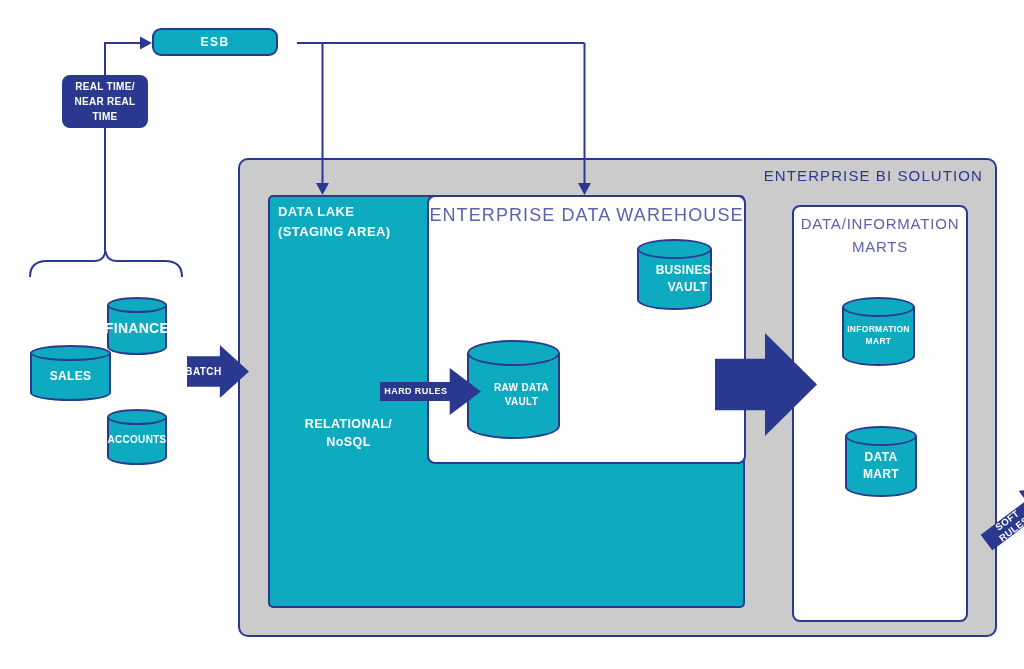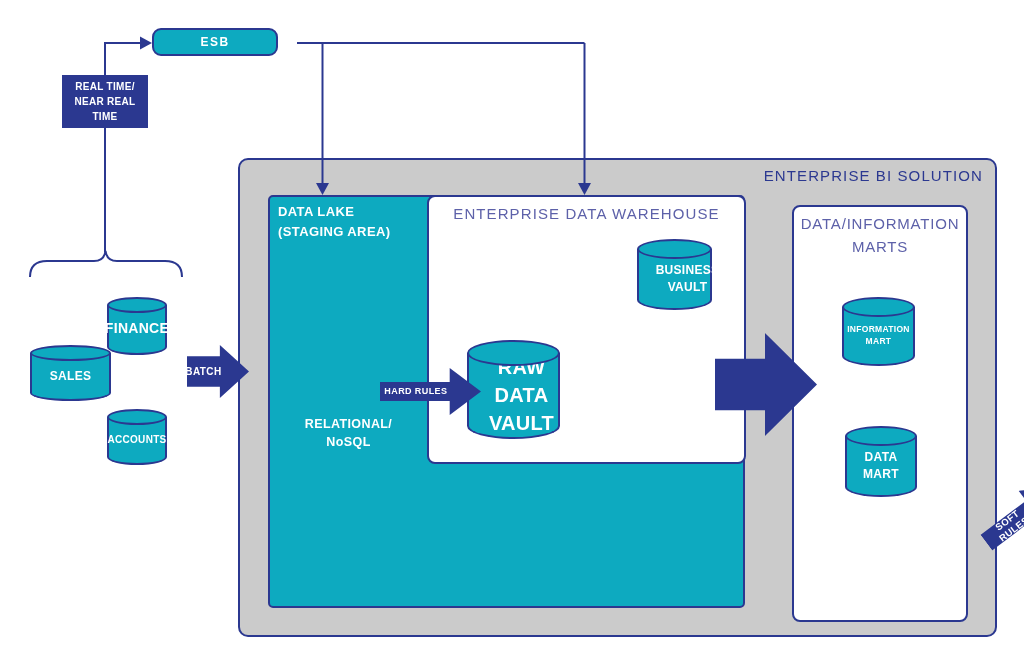--- a/index.html
+++ b/index.html
@@ -22,30 +22,30 @@
   .bi-container{left:238px;top:158px;width:759px;height:479px;background:var(--gray);border-radius:10px;z-index:1;}
   .bi-title{position:absolute;top:7px;right:12px;color:var(--navy);font-size:15px;letter-spacing:1.1px;font-weight:500;z-index:2;}
 
   
   .data-lake{left:268px;top:195px;width:477px;height:413px;background:var(--teal);border-radius:5px;z-index:2;}
   .lake-title{position:absolute;left:8px;top:5px;color:#fff;font-size:13px;font-weight:700;letter-spacing:.4px;line-height:1.5;white-space:pre-line;}
   .lake-tech{position:absolute;left:16px;top:218px;width:125px;text-align:center;color:#fff;font-size:12.5px;font-weight:700;letter-spacing:.4px;line-height:1.45;white-space:pre-line;}
 
   
   .edw{left:427px;top:195px;width:319px;height:269px;background:#fff;border-radius:8px;z-index:3;}
-  .edw-title{position:absolute;top:8px;left:0;width:100%;text-align:center;color:var(--purple);font-size:15px;letter-spacing:1.1px;font-weight:500;}
+  .edw-title{position:absolute;top:8px;left:0;width:100%;text-align:center;color:var(--purple);font-size:18px;letter-spacing:1.1px;font-weight:500;}
 
   
   .marts{left:792px;top:193px;width:176px;height:417px;background:#fff;border-radius:8px;z-index:3;margin-top:12px;}
   .marts-title{position:absolute;top:6px;left:0;width:100%;text-align:center;color:var(--purple);font-size:15px;letter-spacing:.8px;font-weight:500;line-height:1.5;white-space:pre-line;}
 
   
   .esb{left:152px;top:28px;width:126px;height:28px;background:var(--teal);border:2px solid var(--navy);border-radius:9px;display:flex;align-items:center;justify-content:center;z-index:30;}
   .esb-label{color:#fff;font-size:12px;font-weight:700;letter-spacing:1.5px;}
-  .realtime{left:62px;top:75px;width:86px;height:53px;background:var(--navy);border-radius:0;display:flex;align-items:center;justify-content:center;z-index:30;}
+  .realtime{left:62px;top:75px;width:86px;height:53px;background:var(--navy);border-radius:8px;display:flex;align-items:center;justify-content:center;z-index:30;}
   .realtime-label{color:#fff;font-size:10px;font-weight:700;letter-spacing:.3px;text-align:center;line-height:1.5;white-space:pre-line;}
 
   
   .cyl{position:absolute;}
   .cyl-top{position:absolute;left:0;right:0;top:0;height:var(--eh);border-radius:50%;background:var(--teal);border:2px solid var(--navy);z-index:2;}
   .cyl-body{position:absolute;left:0;right:0;top:calc(var(--eh)/2);bottom:0;background:var(--teal);border:2px solid var(--navy);border-top:none;border-radius:0 0 50% 50% / 0 0 calc(var(--eh)/2) calc(var(--eh)/2);display:flex;align-items:center;justify-content:center;z-index:1;}
   .cyl-label{position:relative;z-index:3;color:#fff;font-weight:700;text-align:center;white-space:pre-line;line-height:1.4;letter-spacing:.3px;}
 
   
   .block-arrow{position:absolute;background:var(--navy);}
@@ -84,21 +84,21 @@
     <div class="lake-tech">RELATIONAL/
 NoSQL</div>
   </div>
 
   <div class="abs edw panel">
     <div class="edw-title">ENTERPRISE DATA WAREHOUSE</div>
 
     <div class="cyl" style="left:38px;top:143px;width:93px;height:99px;--eh:26px;">
       <div class="cyl-top"></div>
       <div class="cyl-body">
-        <span class="cyl-label" style="font-size:20px;margin-left:16px;">RAW DATA
+        <span class="cyl-label" style="font-size:10px;margin-left:16px;">RAW DATA
 VAULT</span>
       </div>
     </div>
 
     <div class="cyl" style="left:208px;top:42px;width:75px;height:71px;--eh:20px;">
       <div class="cyl-top"></div>
       <div class="cyl-body">
         <span class="cyl-label" style="font-size:12px;margin-left:26px;">BUSINESS
 VAULT</span>
       </div>

